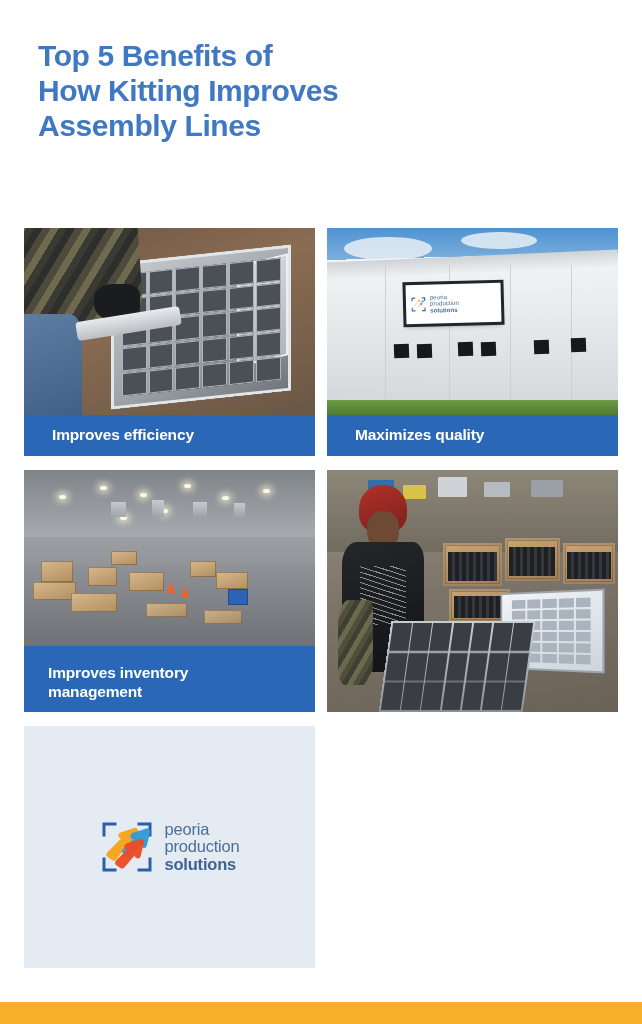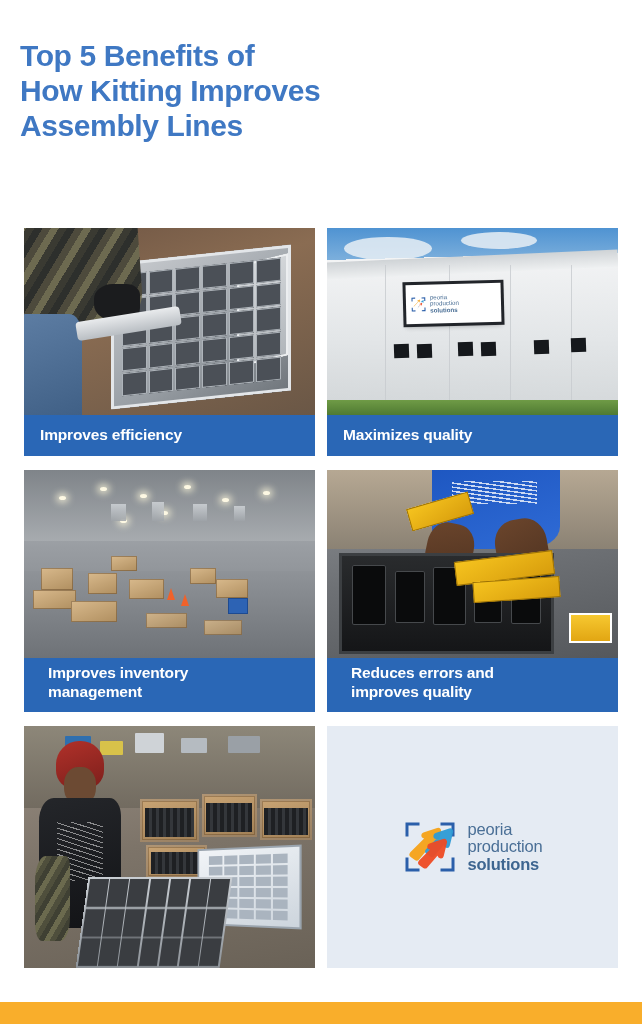--- a/index.html
+++ b/index.html
@@ -18,21 +18,21 @@
 
   .page {
     position: absolute;
     inset: 0;
     background: #ffffff;
   }
 
   
   .header {
     position: absolute;
-    left: 20px;
+    left: 38px;
     top: 38px;
     width: 520px;
   }
   .title {
     font-size: 30px;
     line-height: 1.17;
     font-weight: 700;
     color: #3f78c3;
     letter-spacing: -0.4px;
     margin: 0;
@@ -78,24 +78,24 @@
   }
 
   .label {
     flex: 0 0 auto;
     background: #2a67b6;
     color: #ffffff;
     font-size: 15.5px;
     font-weight: 700;
     line-height: 1.24;
     letter-spacing: -0.15px;
-    padding: 10px 0 12px 16px;
+    padding: 10px 0 12px 28px;
     white-space: pre-line;
   }
-  .label.two-line { padding: 5px 0 11px 24px; }
+  .label.two-line { padding: 17px 0 11px 24px; }
 
   
   .logo-panel {
     background: #e5ebf3;
     display: flex;
     align-items: center;
     justify-content: center;
   }
   .logo {
     display: flex;
@@ -441,43 +441,20 @@
         <div class="cone" style="left:49%;top:63%"></div>
         <div class="cone" style="left:54%;top:66%"></div>
         <div class="bluebin" style="left:70%;top:68%;width:7%;height:9%"></div>
         <div class="box" style="left:42%;top:76%;width:14%;height:8%;opacity:.9"></div>
         <div class="box" style="left:62%;top:80%;width:13%;height:8%;opacity:.85"></div>
       </div>
       <div class="label two-line">Improves inventory
 management</div>
     </div>
 
-    <div class="card h2">
-      <div class="photo ph-case">
-        <div class="bench"></div>
-        <div class="shirt">
-            <div class="print"></div>
-          </div>
-        <div class="arm" style="left:34%;top:28%;width:16%;height:30%;transform:rotate(12deg)"></div>
-        <div class="arm" style="left:58%;top:26%;width:18%;height:32%;transform:rotate(-10deg)"></div>
-        <div class="tool" style="left:28%;top:16%;width:22%;height:12%;transform:rotate(-16deg)"></div>
-        <div class="foam">
-          <div class="slot" style="left:6%;top:12%;width:16%;height:60%"></div>
-          <div class="slot" style="left:26%;top:18%;width:14%;height:52%"></div>
-          <div class="slot" style="left:44%;top:14%;width:15%;height:58%"></div>
-          <div class="slot" style="left:63%;top:20%;width:13%;height:50%"></div>
-          <div class="slot" style="left:80%;top:16%;width:14%;height:55%"></div>
-        </div>
-        <div class="tool" style="left:44%;top:46%;width:34%;height:13%;transform:rotate(-7deg)"></div>
-        <div class="tool" style="left:50%;top:58%;width:30%;height:11%;transform:rotate(-4deg)"></div>
-        <div class="yellowbox"></div>
-      </div>
-      <div class="label two-line">Reduces errors and
-improves quality</div>
-    </div>
 
     <div class="card h2">
       <div class="photo ph-bins">
         <div class="backwall"></div>
         <div class="shelfitem" style="left:14%;top:4%;width:9%;height:7%;background:#2f6fae"></div>
         <div class="shelfitem" style="left:26%;top:6%;width:8%;height:6%;background:#d8c24a"></div>
         <div class="shelfitem" style="left:38%;top:3%;width:10%;height:8%;background:#cfd3d7"></div>
         <div class="shelfitem" style="left:54%;top:5%;width:9%;height:6%;background:#b5bbc1"></div>
         <div class="shelfitem" style="left:70%;top:4%;width:11%;height:7%;background:#9aa0a6"></div>
         <div class="person">

